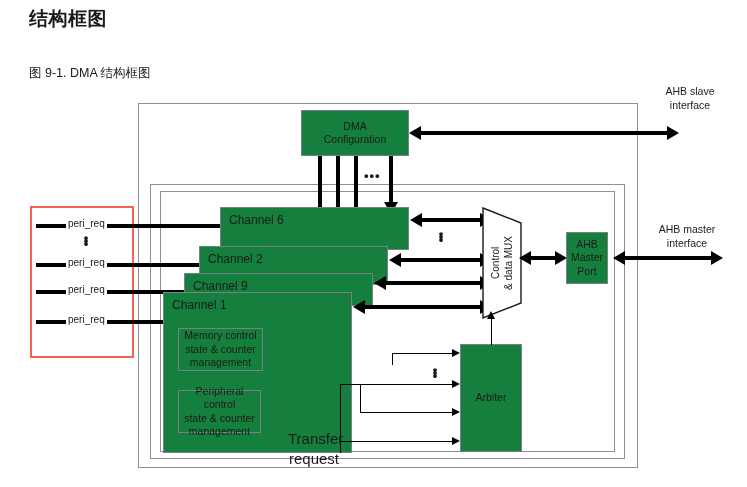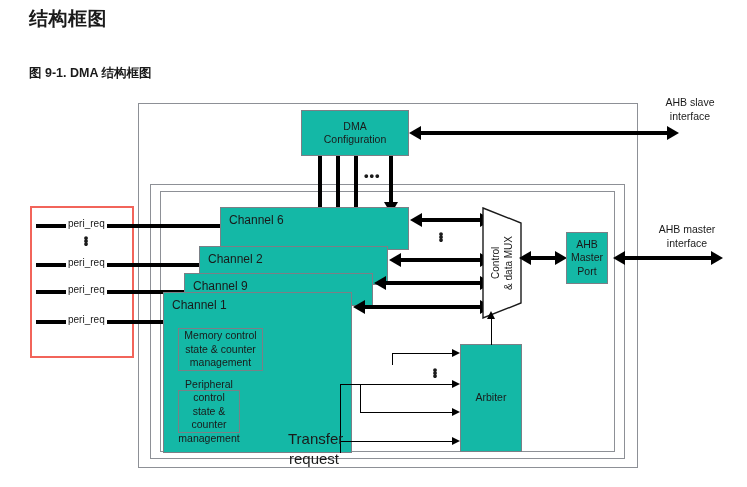--- a/index.html
+++ b/index.html
@@ -21,36 +21,36 @@
     font-size: 19px;
     font-weight: bold;
     color: #1a1a1a;
     letter-spacing: 0.5px;
   }
   .fig-caption {
     position: absolute;
     left: 29px;
     top: 65px;
     font-size: 12.5px;
-    font-weight: bold;
+    font-weight: normal;
     color: #1a1a1a;
   }
 
   
   .frame {
     position: absolute;
     border: 1px solid #8d9096;
     box-sizing: border-box;
     background: transparent;
   }
   .box {
     position: absolute;
     border: 1px solid #7b7f86;
     box-sizing: border-box;
-    background: #14b8a6;
+    background: #15803d;
     font-size: 10.5px;
     color: #1a1a1a;
     line-height: 1.28;
   }
   .box-label-tl {
     position: absolute;
     left: 8px;
     top: 5px;
     font-size: 12px;
     color: #1a1a1a;
@@ -228,21 +228,21 @@
 <div class="peri-label" style="left:66px; top:314px;">peri_req</div>
 
 <div class="box box-center" style="left:301px; top:110px; width:108px; height:46px;">
   <span style="white-space:pre-line;">DMA
 Configuration</span>
 </div>
 
 <div class="hline-thick" style="left:421px; top:131px; width:246px;"></div>
 <div class="ar ar-l-thick" style="left:409px; top:126px;"></div>
 <div class="ar ar-r-thick" style="left:667px; top:126px;"></div>
-<div class="side-label" style="left:638px; top:95px; width:104px;">AHB slave
+<div class="side-label" style="left:638px; top:84px; width:104px;">AHB slave
 interface</div>
 
 <div class="vline-thick" style="left:318px; top:156px; height:148px;"></div>
 <div class="ar ar-d-thick" style="left:313px; top:298px;"></div>
 
 <div class="vline-thick" style="left:336px; top:156px; height:118px;"></div>
 <div class="ar ar-d-thick" style="left:331px; top:268px;"></div>
 
 <div class="vline-thick" style="left:354px; top:156px; height:88px;"></div>
 <div class="ar ar-d-thick" style="left:349px; top:238px;"></div>
@@ -263,21 +263,21 @@
 </div>
 <div class="box" style="left:163px; top:292px; width:189px; height:161px;">
   <span class="box-label-tl">Channel 1</span>
 </div>
 
 <div class="box box-center" style="left:178px; top:328px; width:85px; height:43px;">
   <span style="white-space:pre-line;">Memory control
 state &amp; counter
 management</span>
 </div>
-<div class="box box-center" style="left:178px; top:390px; width:62px; height:43px;">
+<div class="box box-center" style="left:178px; top:390px; width:83px; height:43px;">
   <span style="white-space:pre-line;">Peripheral control
 state &amp; counter
 management</span>
 </div>
 
 <div class="hline-thick" style="left:422px; top:218px; width:58px;"></div>
 <div class="ar ar-l-thick" style="left:410px; top:213px;"></div>
 <div class="ar ar-r-thick" style="left:480px; top:213px;"></div>
 
 <div class="ellipsis-v" style="left:436px; top:232px;">

